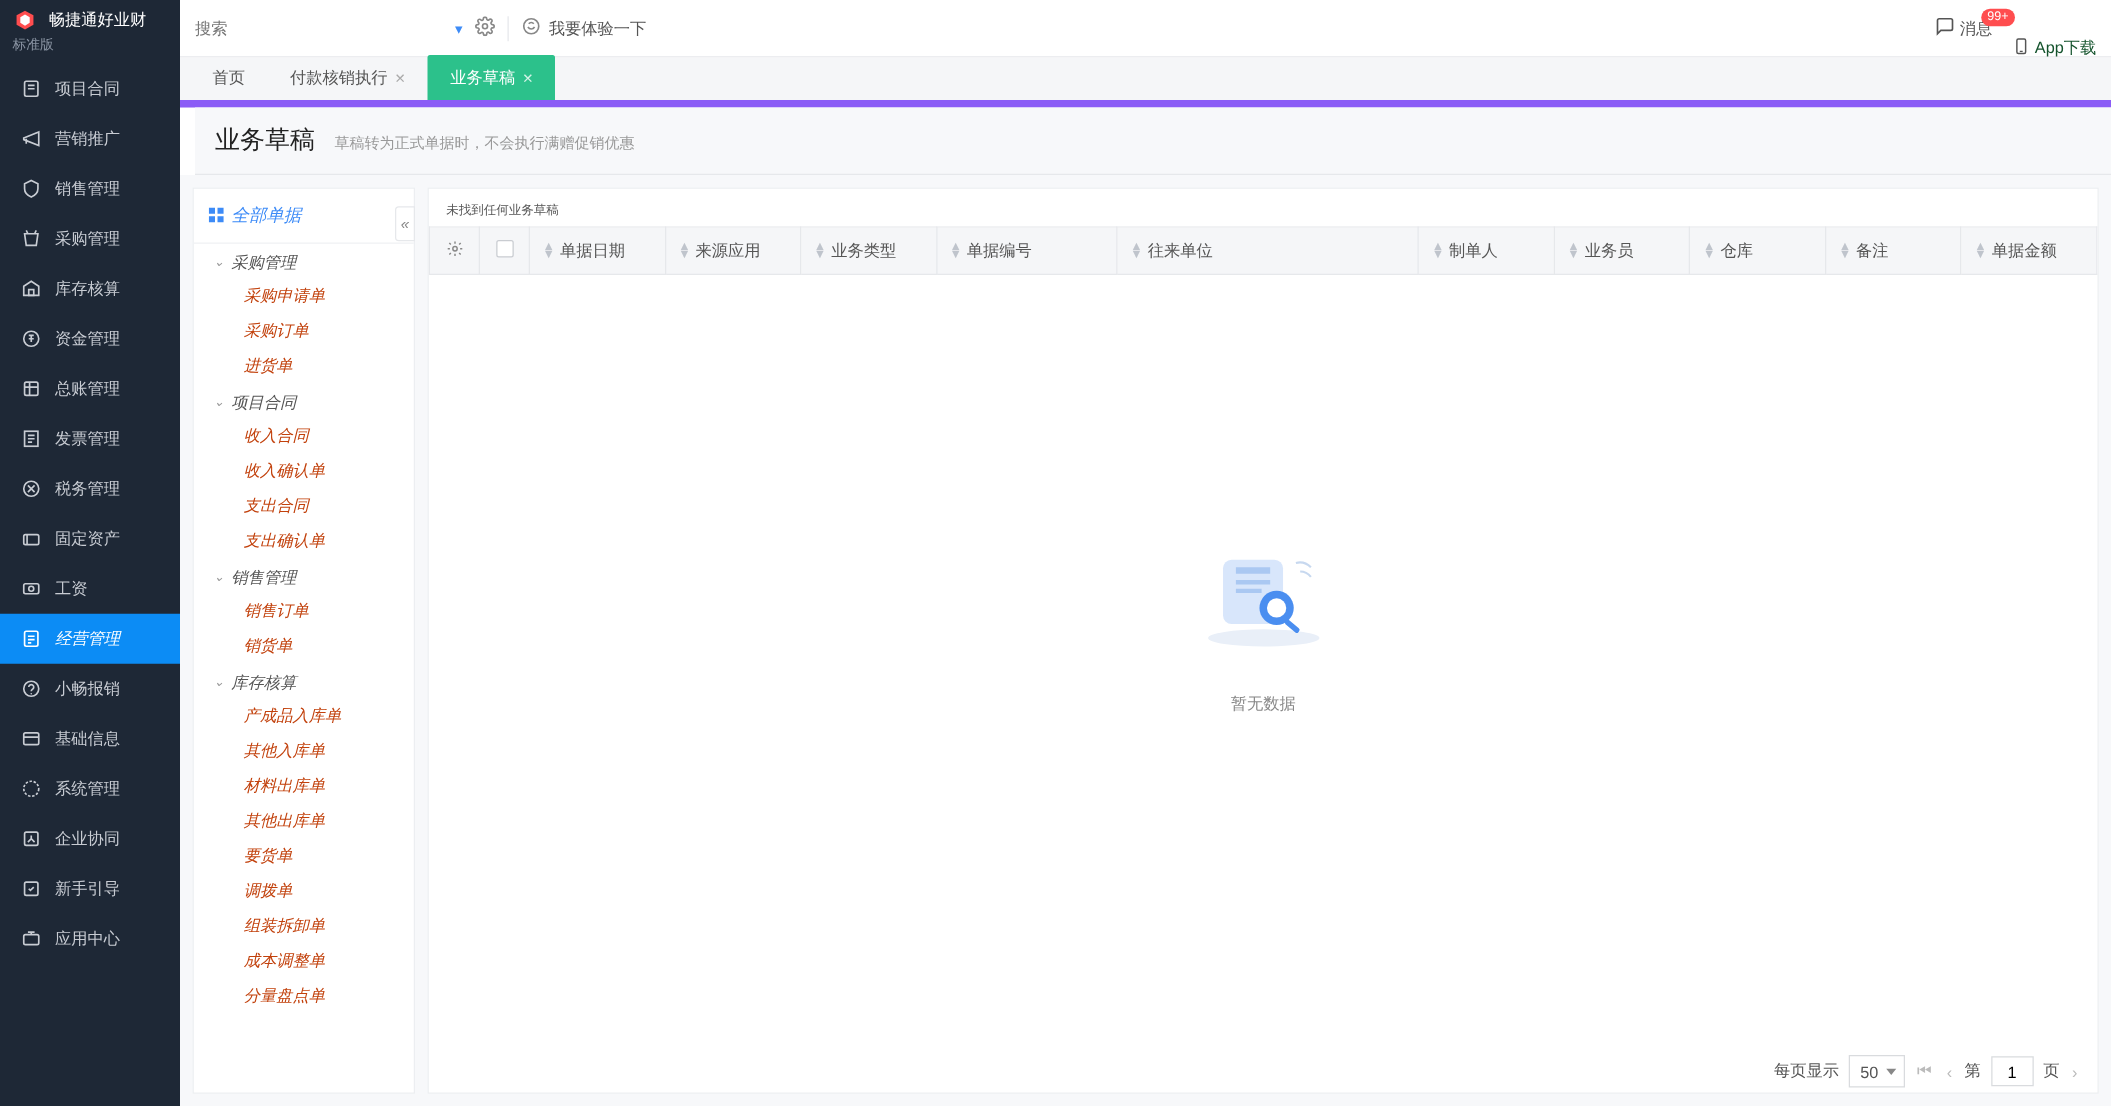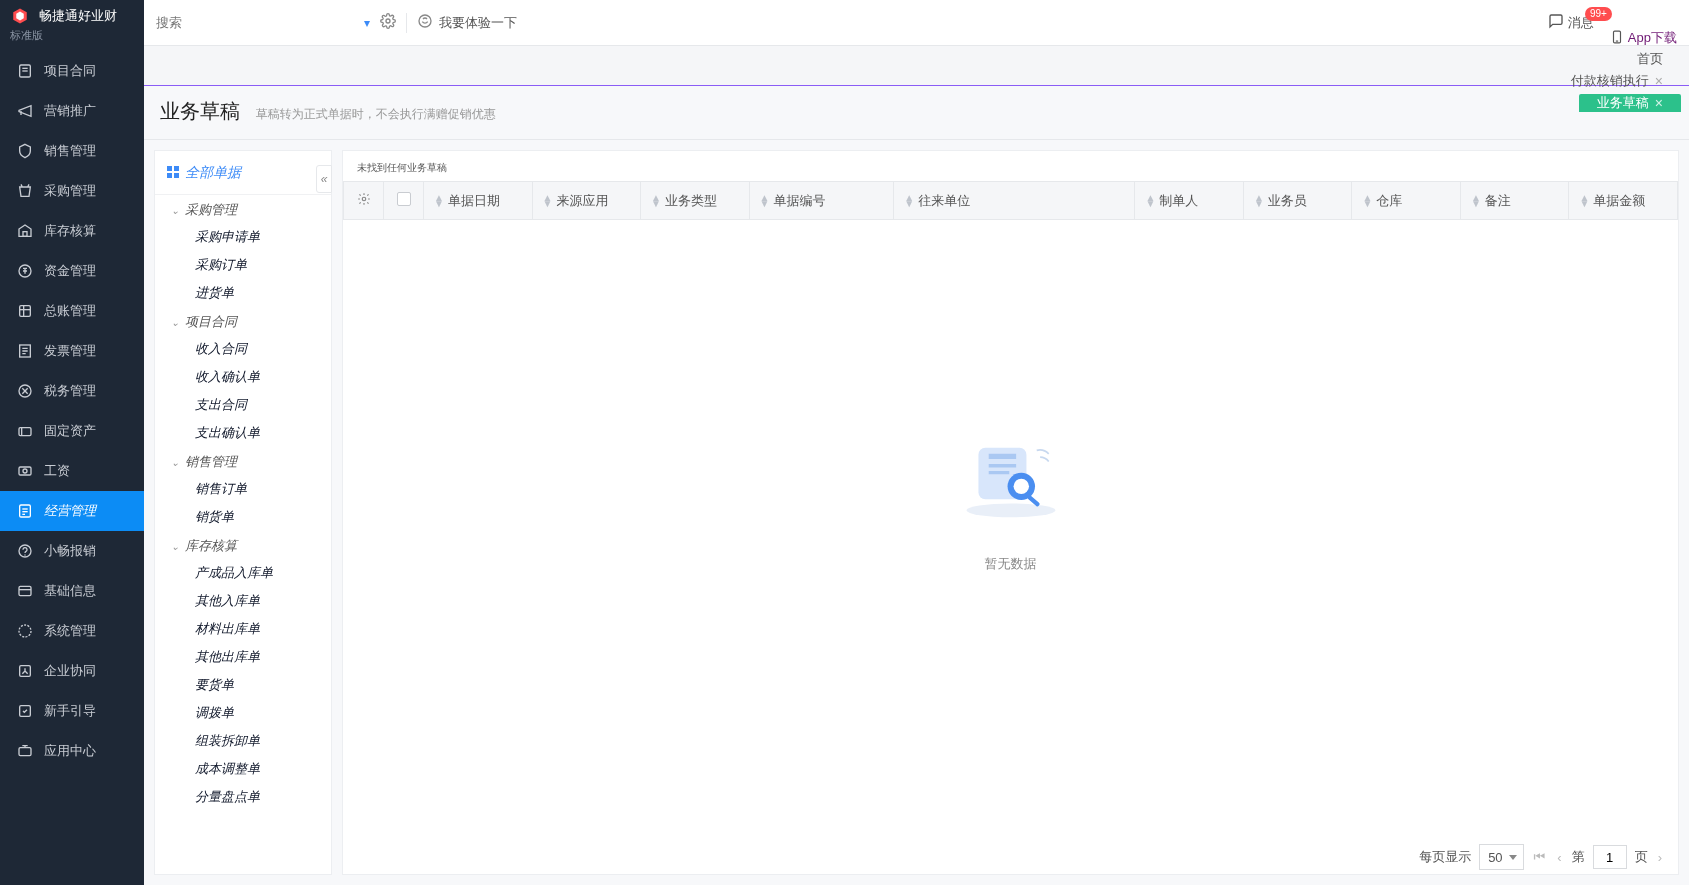--- a/index.html
+++ b/index.html
@@ -150,34 +150,33 @@
       color: #fff;
       font-size: 10px;
       border-radius: 8px;
       padding: 0 5px;
       line-height: 14px;
     }
     .app-dl {
       display: inline-flex;
       align-items: center;
       gap: 4px;
-      color: #701a75;
+      color: #14532d;
       cursor: pointer;
       margin-top: 31px;
     }
 
     
     .tabs-bar {
       height: 40px;
       background: #f5f6f8;
       display: flex;
       align-items: flex-end;
       padding: 0 8px;
-      border-bottom: 1px solid #8b5cf6;
-      flex-direction: column;
+      border-bottom: 6px solid #8b5cf6;
     }
     .tab {
       height: 36px;
       margin-top: 4px;
       padding: 0 18px;
       display: inline-flex;
       align-items: center;
       gap: 6px;
       color: #555;
       cursor: pointer;
@@ -195,20 +194,21 @@
     }
     .tab.active .close-x {
       color: rgba(255,255,255,0.8);
     }
 
     
     .page-head {
       padding: 12px 16px 14px 16px;
       background: #f7f8fa;
       border-bottom: 1px solid #e6e8eb;
+      margin-left: 12px;
     }
     .page-head .title {
       font-size: 20px;
       color: #222;
       display: inline-block;
       margin-right: 12px;
     }
     .page-head .subtitle {
       color: #999;
       font-size: 12px;
@@ -286,21 +286,21 @@
     }
     .tree-group .caret {
       color: #999;
       font-size: 10px;
       width: 10px;
       display: inline-block;
     }
     .tree-leaf {
       padding: 5px 0 5px 40px;
       cursor: pointer;
-      color: #0f172a;
+      color: #c2410c;
     }
 
     
     .table-area {
       flex: 1;
       background: #fff;
       border: 1px solid #eceef1;
       display: flex;
       flex-direction: column;
       min-width: 0;

